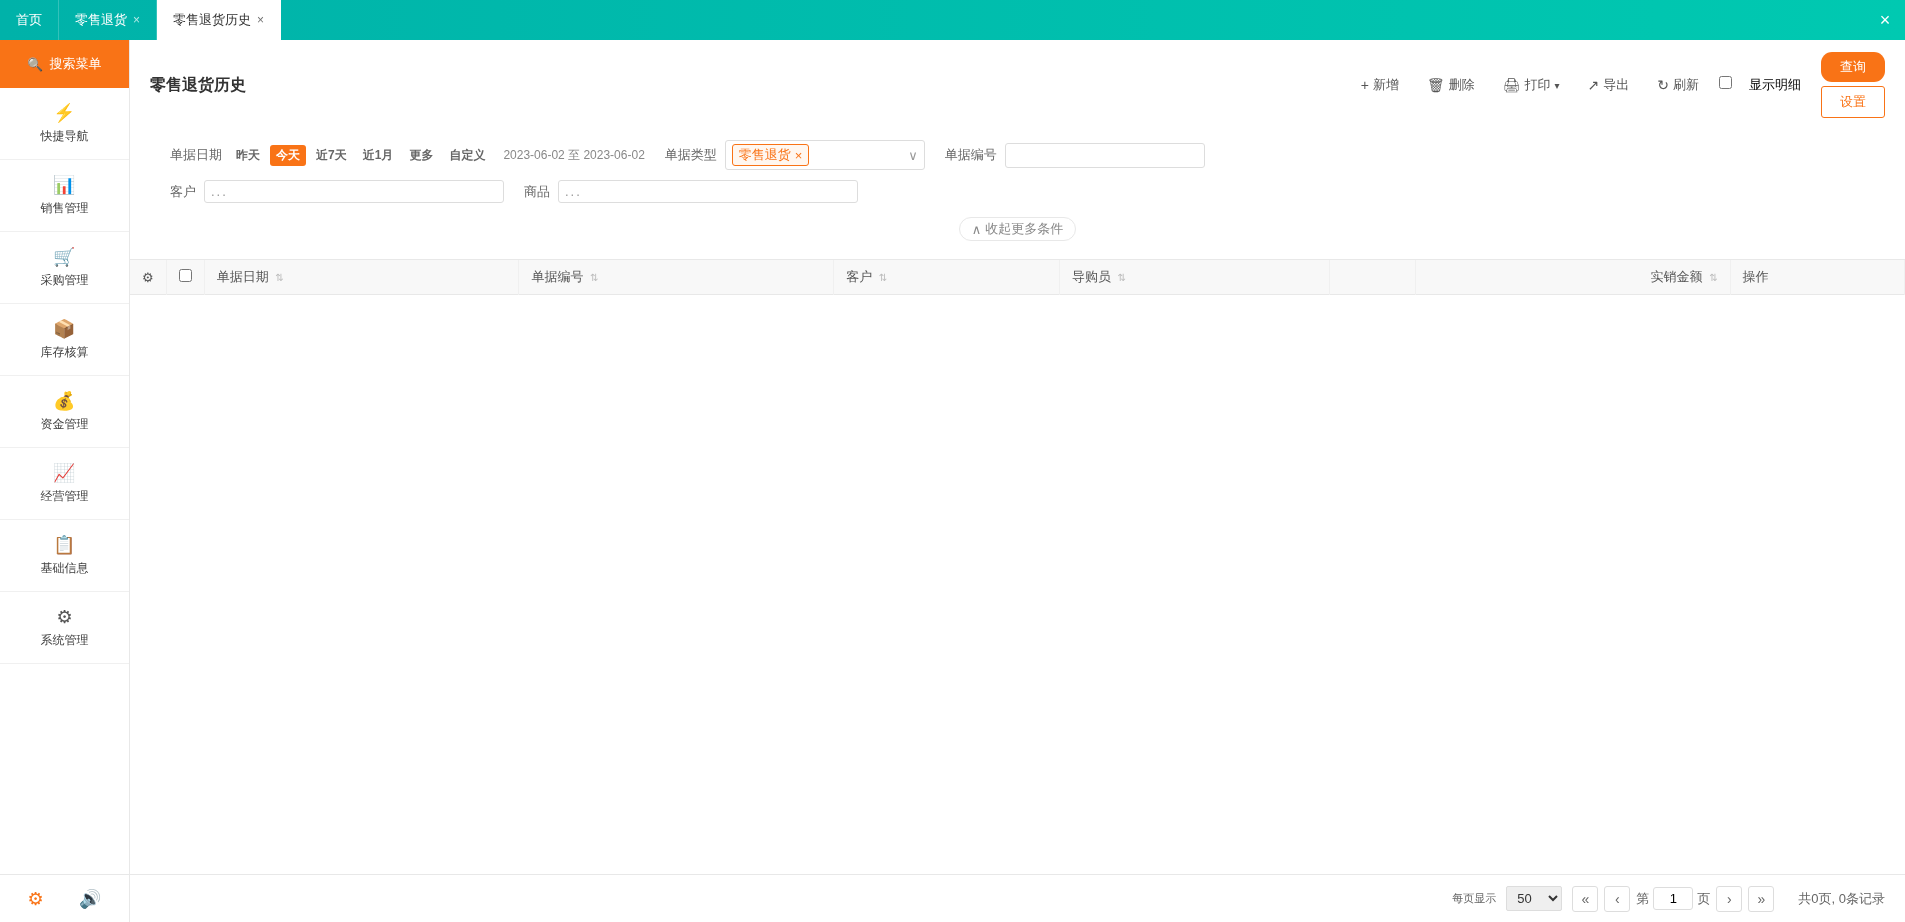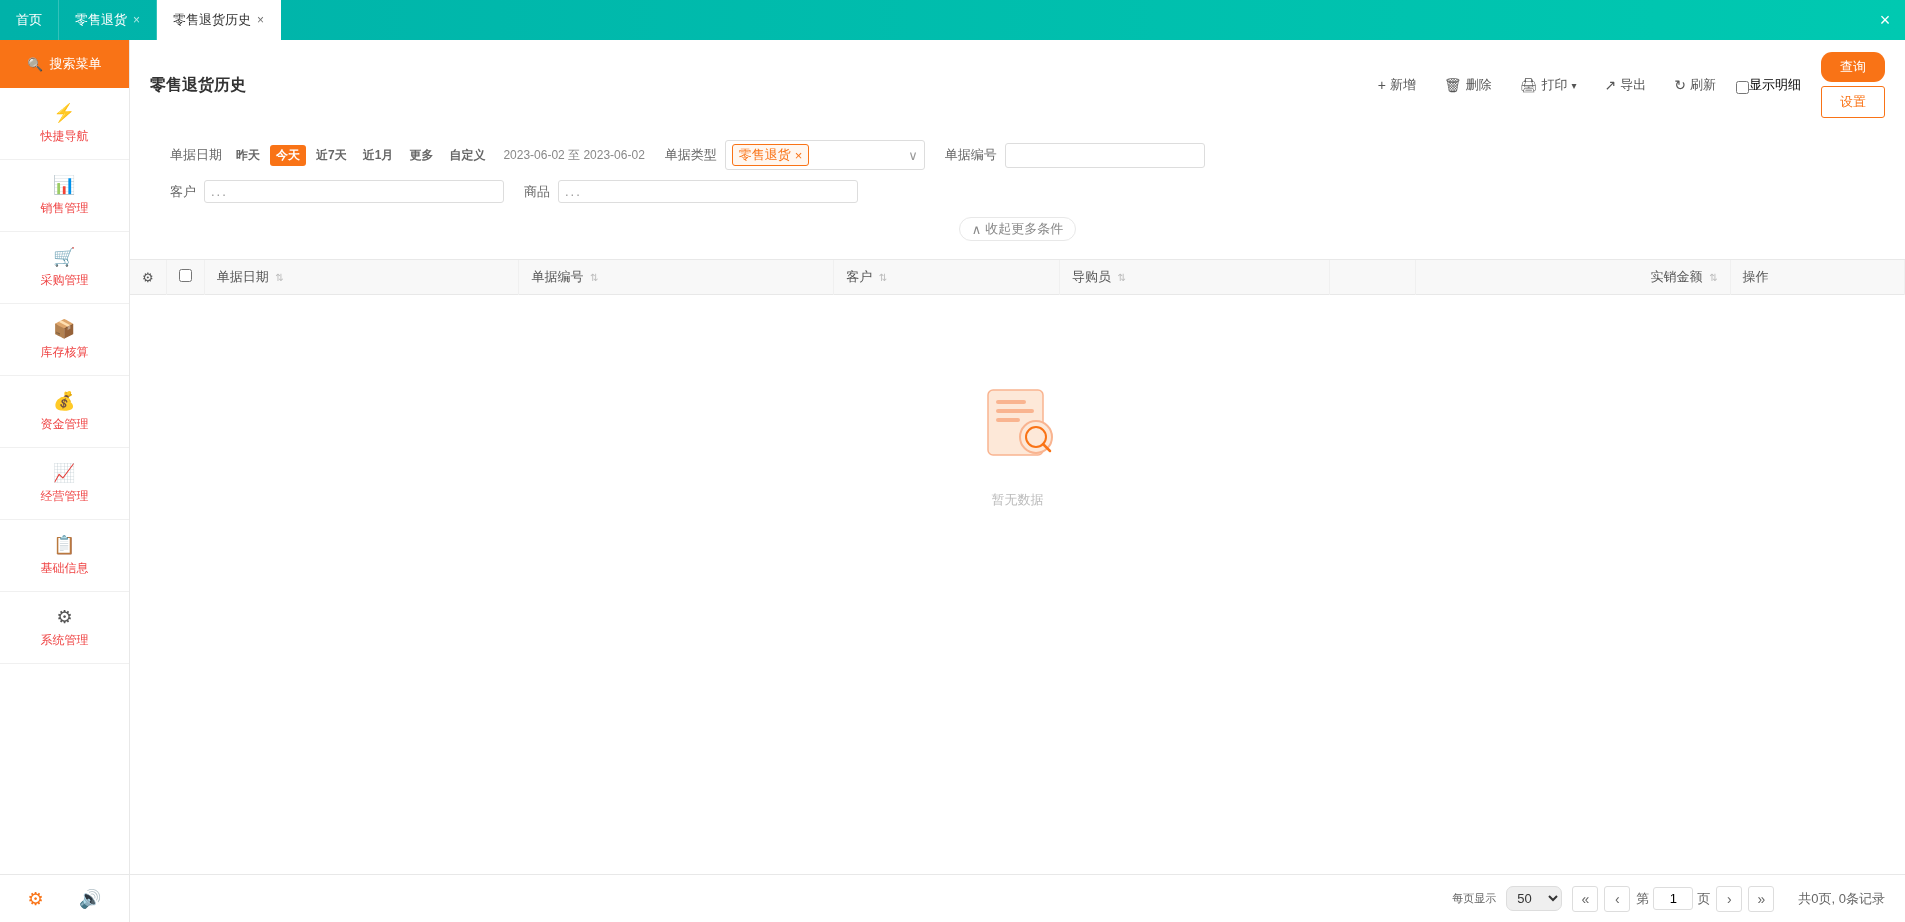--- a/index.html
+++ b/index.html
@@ -93,21 +93,21 @@
       color: #555;
       border-bottom: 1px solid #f0f0f0;
       gap: 4px;
     }
     .sidebar-item .icon-wrap {
       font-size: 18px;
       color: #555;
     }
     .sidebar-item .label {
       font-size: 12px;
-      color: #ef4444;
+      color: #404040;
     }
     .sidebar-bottom {
       height: 48px;
       display: flex;
       align-items: center;
       justify-content: space-around;
       border-top: 1px solid #e8e8e8;
       padding: 0 10px;
     }
     .sidebar-bottom-icon {
@@ -172,22 +172,22 @@
       background: #fff;
       color: #f97316;
       border: 1px solid #f97316;
       padding: 6px 18px;
       border-radius: 3px;
       cursor: pointer;
       font-size: 13px;
     }
     .display-detail-wrap {
       display: flex;
-      align-items: flex-end;
-      gap: 0;
+      align-items: flex-start;
+      gap: 17px;
     }
     .display-detail-wrap input[type=checkbox] { cursor: pointer; }
 
     
     .filter-area {
       padding: 10px 20px;
       display: flex;
       flex-direction: column;
       gap: 10px;
     }
@@ -338,21 +338,21 @@
       display: flex;
       align-items: center;
       justify-content: flex-end;
       padding: 0 20px;
       gap: 10px;
       flex-shrink: 0;
     }
     .page-size-label { color: #666; font-size: 11px; }
     .page-size-select {
       border: 1px solid #ddd;
-      border-radius: 7px;
+      border-radius: 2px;
       padding: 3px 6px;
       font-size: 13px;
       color: #333;
     }
     .page-nav {
       display: flex;
       align-items: center;
       gap: 6px;
     }
     .page-nav-btn {
@@ -576,32 +576,20 @@
             </th>
             <th>
               <span>操作</span>
             </th>
           </tr>
         </thead>
         <tbody>
         </tbody>
       </table>
 
-      <div class="empty-state">
-        <svg class="empty-icon" viewBox="0 0 100 100" xmlns="http://www.w3.org/2000/svg">
-          <rect x="20" y="15" width="55" height="65" rx="5" fill="#fde8d8" stroke="#f9b490" stroke-width="1.5"></rect>
-          <rect x="28" y="25" width="30" height="4" rx="2" fill="#f9b490"></rect>
-          <rect x="28" y="34" width="38" height="4" rx="2" fill="#f9b490"></rect>
-          <rect x="28" y="43" width="24" height="4" rx="2" fill="#f9b490"></rect>
-          <circle cx="68" cy="62" r="16" fill="#fde8d8" stroke="#f9b490" stroke-width="2"></circle>
-          <circle cx="68" cy="62" r="10" fill="none" stroke="#f97316" stroke-width="2"></circle>
-          <line x1="75" y1="69" x2="82" y2="76" stroke="#f97316" stroke-width="2.5" stroke-linecap="round"></line>
-        </svg>
-        <span class="empty-text">暂无数据</span>
-      </div>
     </div>
 
     <div class="pagination-bar">
       <span class="page-size-label">每页显示</span>
       <select class="page-size-select">
         <option>50</option>
         <option>20</option>
         <option>100</option>
         <option>200</option>
       </select>

